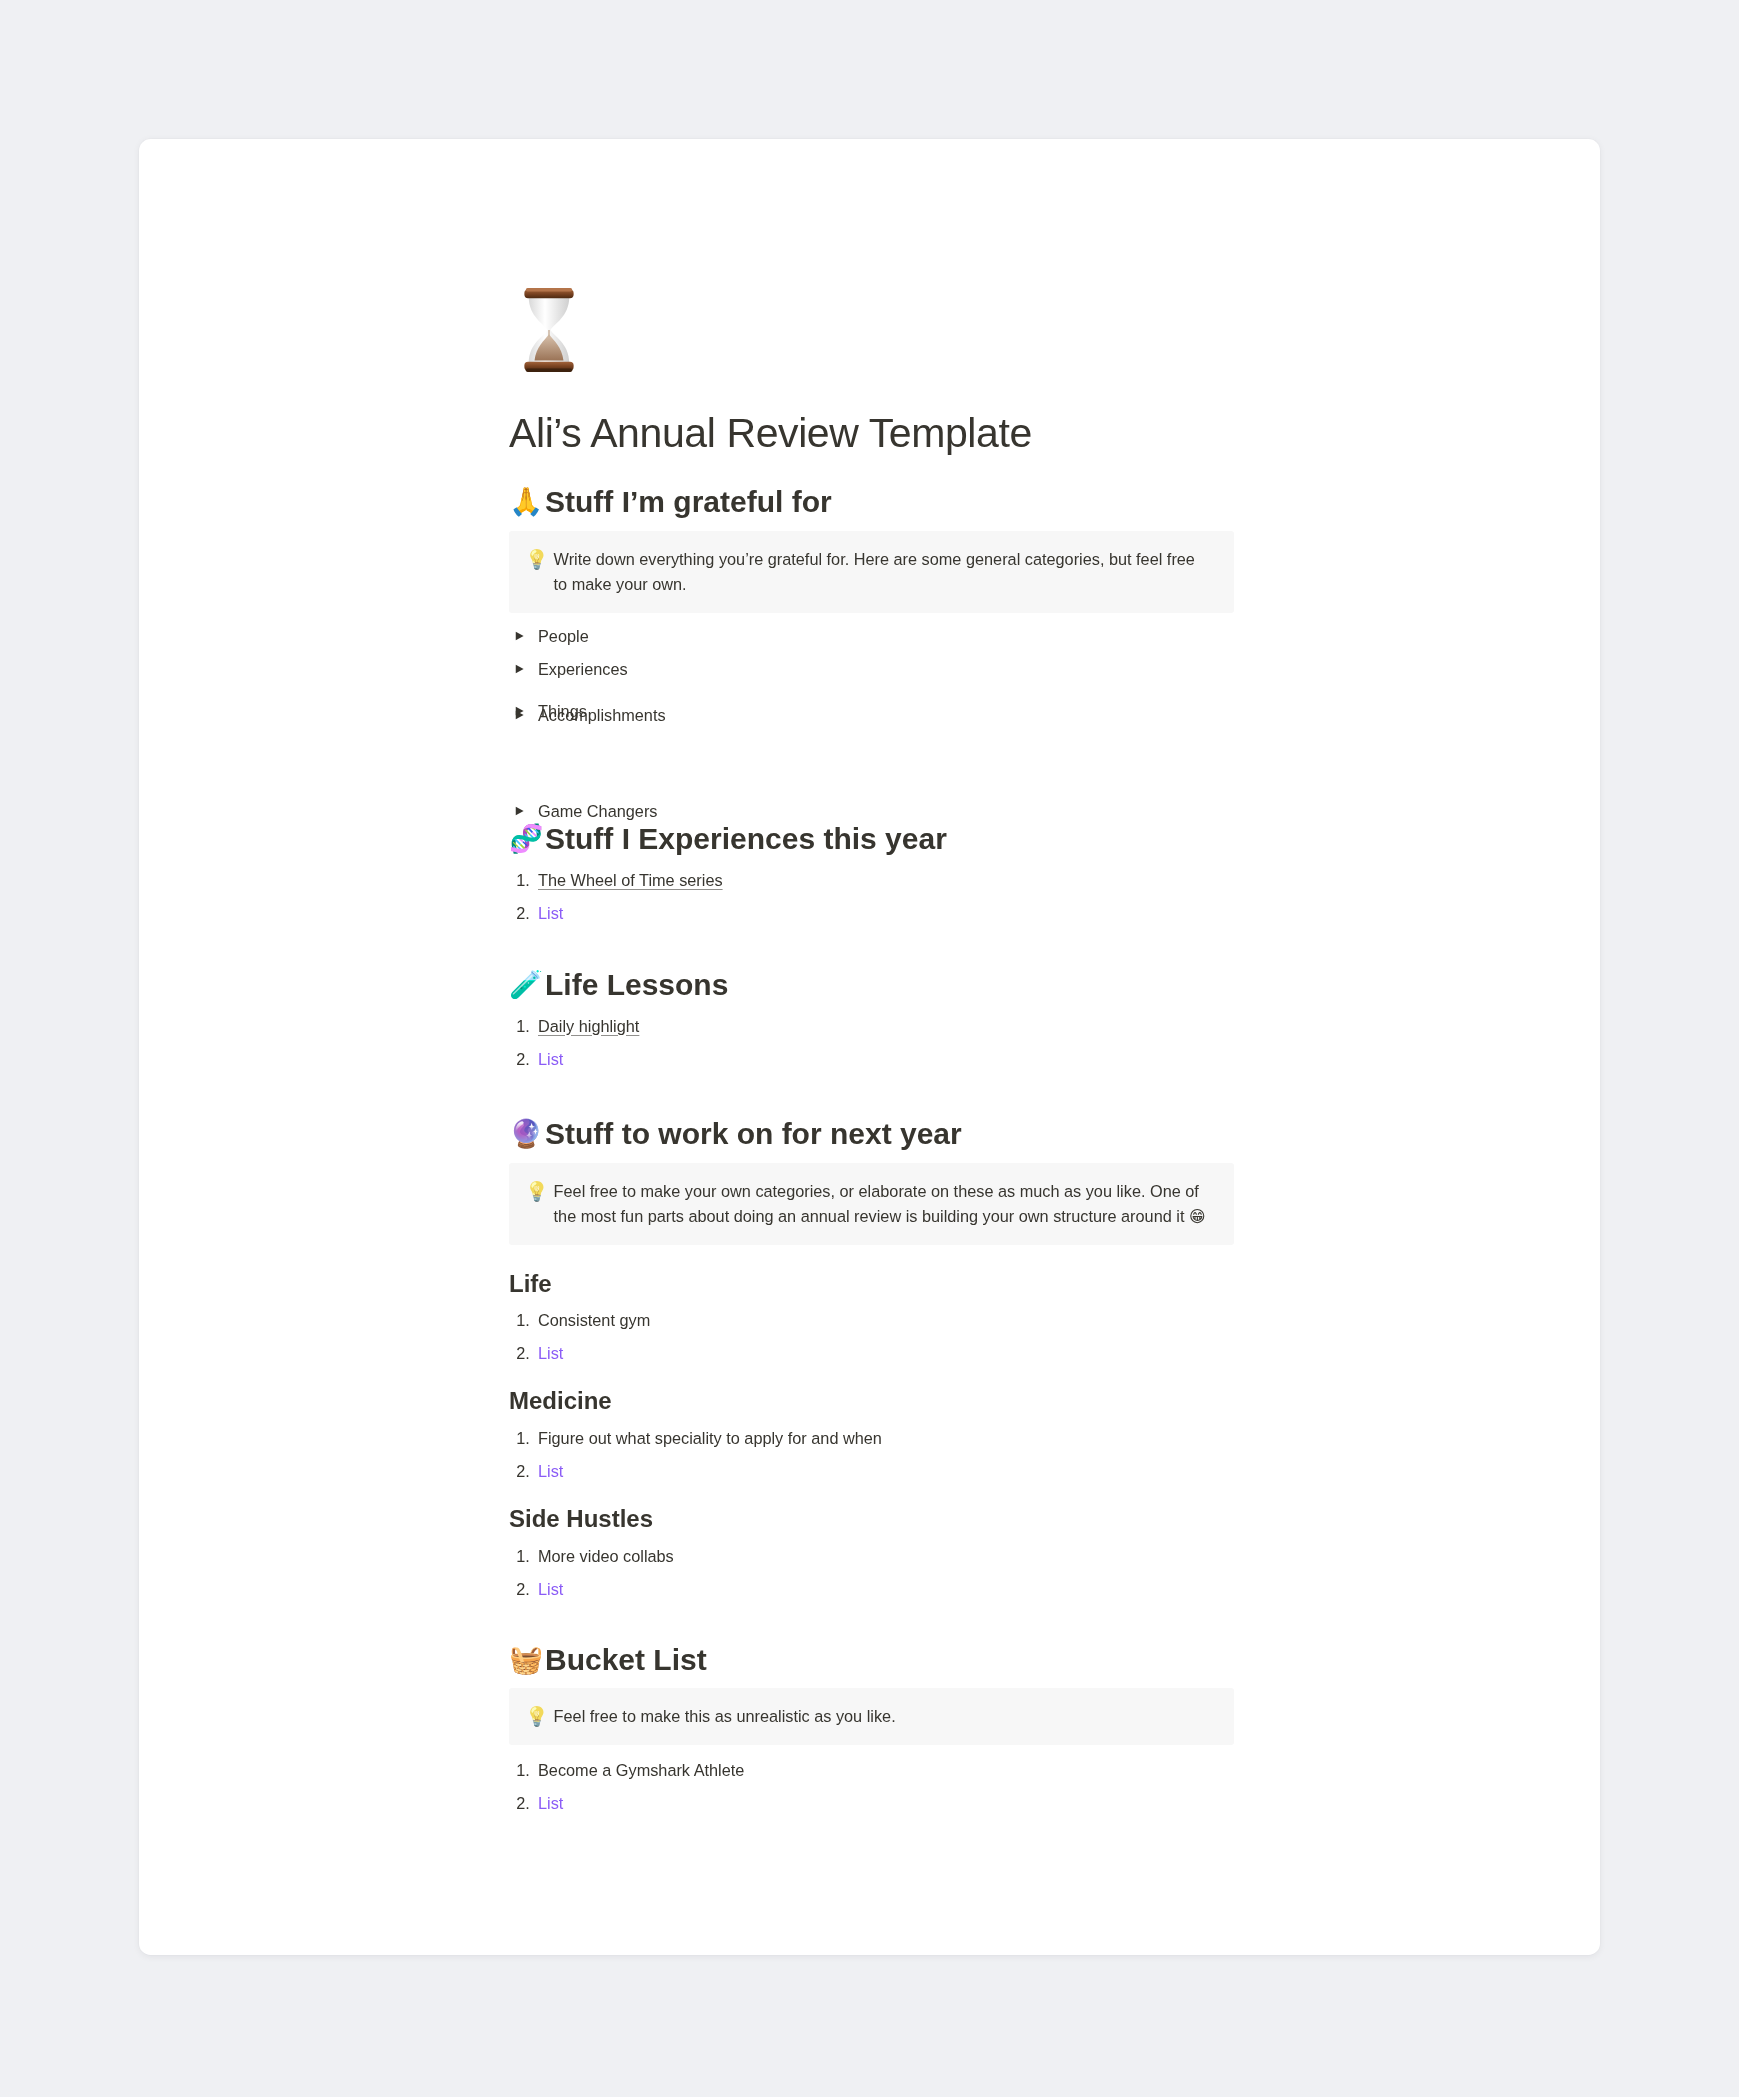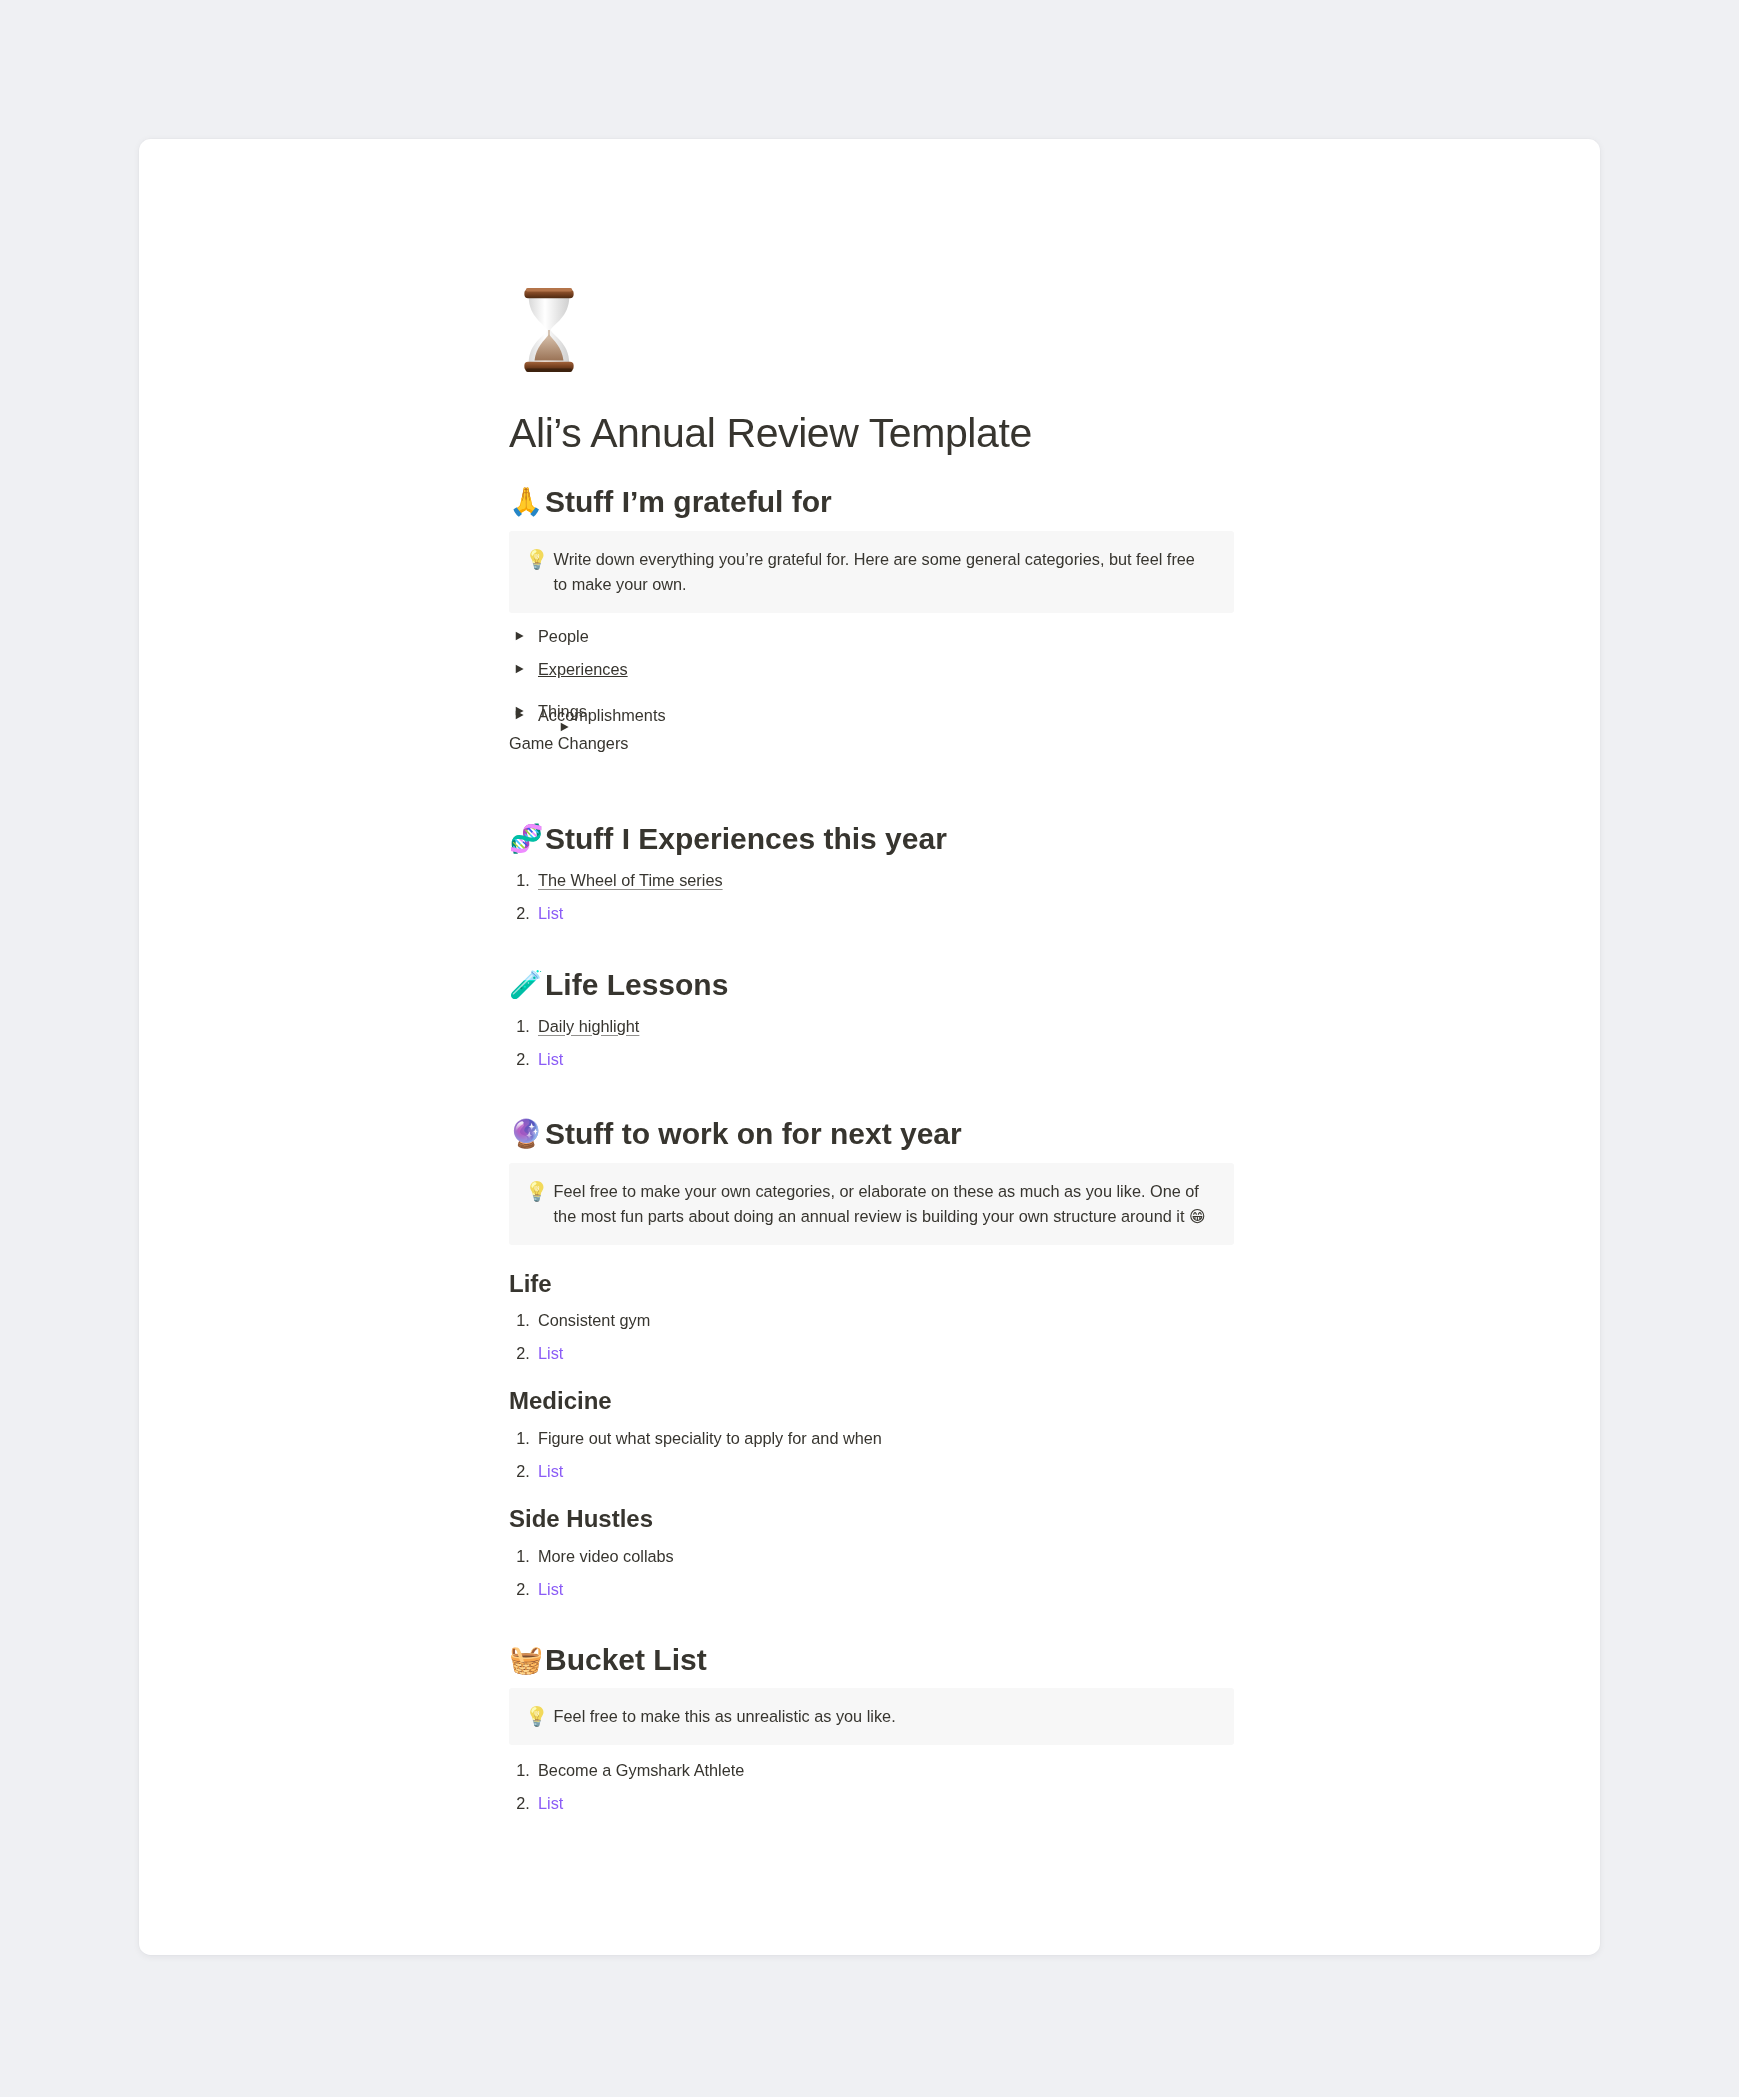--- a/index.html
+++ b/index.html
@@ -179,21 +179,21 @@
 </div>
 
 <div class="abs row" style="top:619px;">
   <span class="toggle-tri">
       <svg viewBox="0 0 13 14">
         <path d="M1 1 L12 7 L1 13 Z" fill="#37352f"></path>
       </svg>
     </span>
   <span>People</span>
 </div>
-<div class="abs row" style="top:652px;text-decoration:underline;">
+<div class="abs row" style="top:652px;">
   <span class="toggle-tri">
       <svg viewBox="0 0 13 14">
         <path d="M1 1 L12 7 L1 13 Z" fill="#37352f"></path>
       </svg>
     </span>
   <span>Experiences</span>
 </div>
 <div class="abs row" style="top:685px;margin-top:13px;">
   <span class="toggle-tri">
       <svg viewBox="0 0 13 14">
@@ -203,21 +203,21 @@
   <span>Accomplishments</span>
 </div>
 <div class="abs row" style="top:694px;">
   <span class="toggle-tri">
       <svg viewBox="0 0 13 14">
         <path d="M1 1 L12 7 L1 13 Z" fill="#37352f"></path>
       </svg>
     </span>
   <span>Things</span>
 </div>
-<div class="abs row" style="top:722px;flex-direction:column;">
+<div class="abs row" style="top:794px;">
   <span class="toggle-tri">
       <svg viewBox="0 0 13 14">
         <path d="M1 1 L12 7 L1 13 Z" fill="#37352f"></path>
       </svg>
     </span>
   <span>Game Changers</span>
 </div>
 
 <h2 class="abs h2" style="top:818px;">
   <span class="emo">🧬</span>

